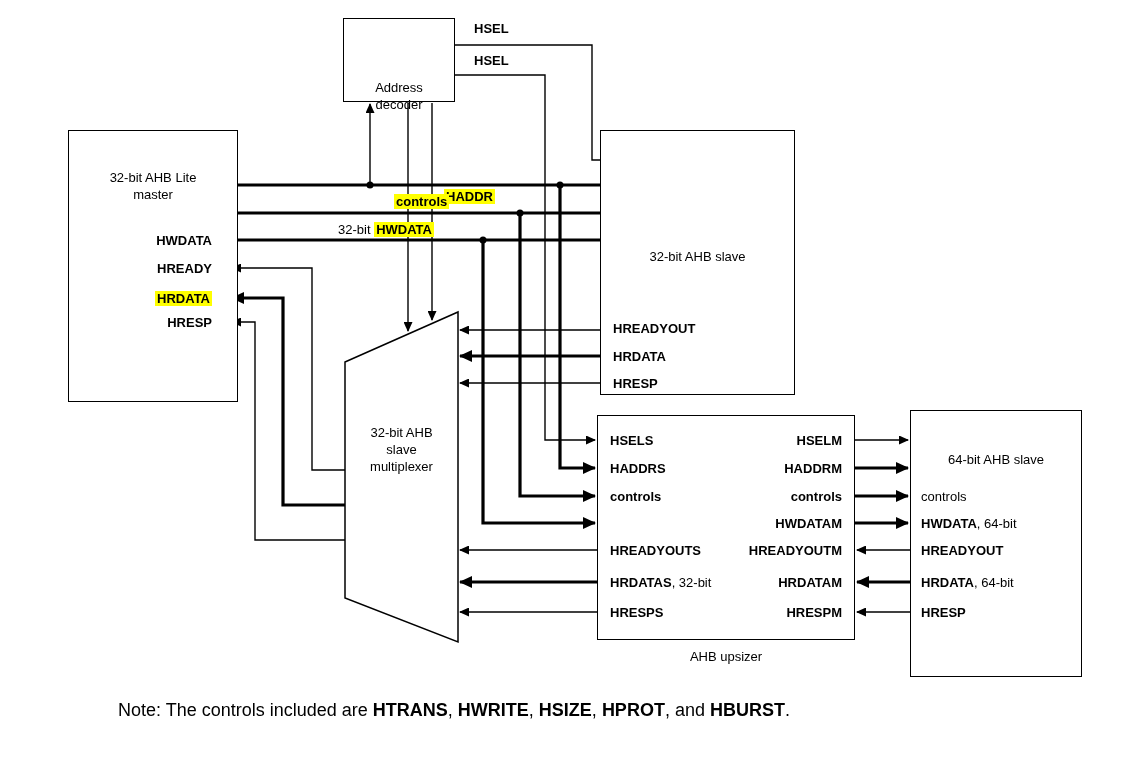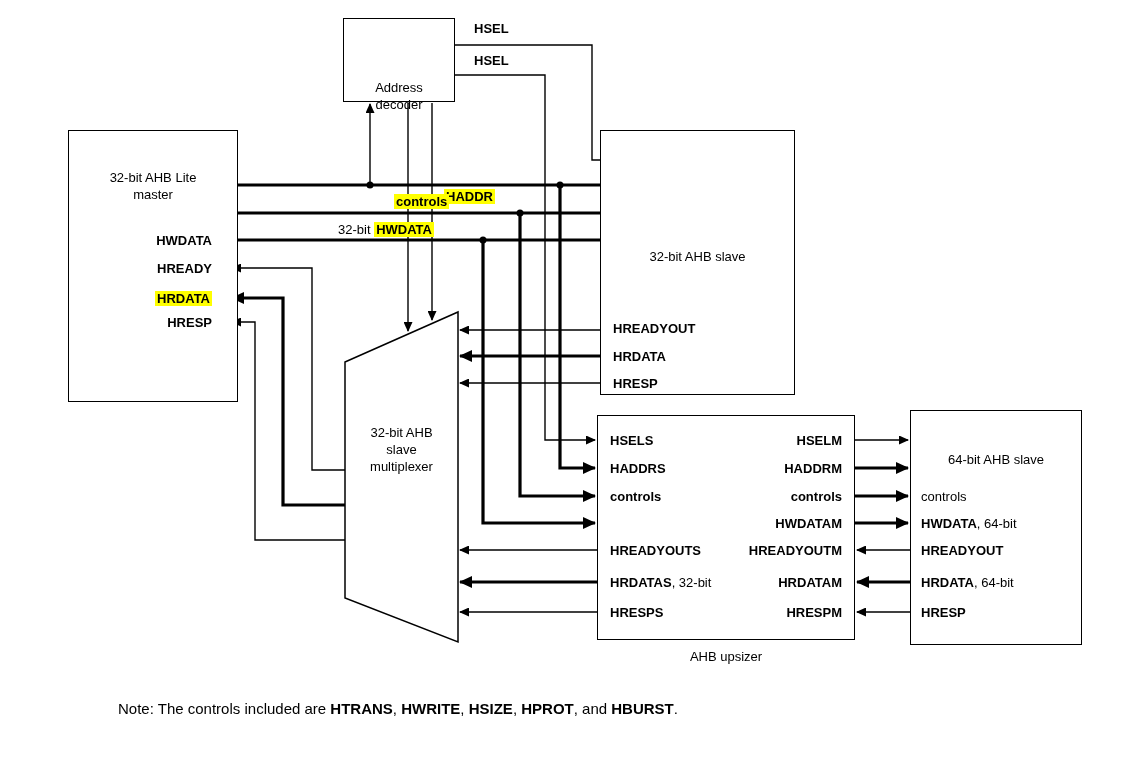--- a/index.html
+++ b/index.html
@@ -26,21 +26,21 @@
   .b { font-weight:700; }
 
   .hl { background:#ffff00; padding:0 2px; }
 
   .wl { position:absolute; font-weight:700; white-space:nowrap; line-height:16px; }
   .freecap { position:absolute; white-space:nowrap; line-height:17px; }
 
   .muxlabel { position:absolute; left:345px; top:424px; width:113px; text-align:center; line-height:17px; }
   .muxlabel > div { width:84px; margin:0 auto; }
 
-  .note { position:absolute; left:118px; top:700px; font-size:15px; white-space:nowrap; }
+  .note { position:absolute; left:118px; top:700px; font-size:18px; white-space:nowrap; }
   .figcap { position:absolute; right:47px; top:742px; font-weight:700; font-size:14.5px; white-space:nowrap; }
 </style>
 </head>
 <body>
 
 <div id="canvas">
 
   <svg class="wires" width="1129" height="781" viewBox="0 0 1129 781">
     <defs>
       <marker id="ah-t" markerUnits="userSpaceOnUse" markerWidth="14" markerHeight="12" refX="12" refY="6" orient="auto">
@@ -133,21 +133,21 @@
     <div class="port pr" style="top:17px;  padding-right:12px;"><span>HSELM</span></div>
     <div class="port pr" style="top:45px;  padding-right:12px;"><span>HADDRM</span></div>
     <div class="port pr" style="top:73px;  padding-right:12px;"><span>controls</span></div>
     <div class="port pr" style="top:100px; padding-right:12px;"><span>HWDATAM</span></div>
     <div class="port pr" style="top:127px; padding-right:12px;"><span>HREADYOUTM</span></div>
     <div class="port pr" style="top:159px; padding-right:12px;"><span>HRDATAM</span></div>
     <div class="port pr" style="top:189px; padding-right:12px;"><span>HRESPM</span></div>
   </div>
   <div class="freecap" style="left:597px; top:648px; width:258px; text-align:center;">AHB upsizer</div>
 
-  <div class="box" style="left:910px; top:410px; width:172px; height:235px;">
+  <div class="box" style="left:910px; top:410px; width:172px; height:267px;">
     <div class="title" style="top:40px;">64-bit AHB slave</div>
     <div class="port pl2 reg" style="top:78px;"><span>controls</span></div>
     <div class="port pl2" style="top:105px;"><span class="b">HWDATA</span><span class="reg">, 64-bit</span></div>
     <div class="port pl2" style="top:132px;"><span>HREADYOUT</span></div>
     <div class="port pl2" style="top:164px;"><span class="b">HRDATA</span><span class="reg">, 64-bit</span></div>
     <div class="port pl2" style="top:194px;"><span>HRESP</span></div>
   </div>
 
   <div class="wl" style="left:474px; top:21px;">HSEL</div>
   <div class="wl" style="left:474px; top:53px;">HSEL</div>

